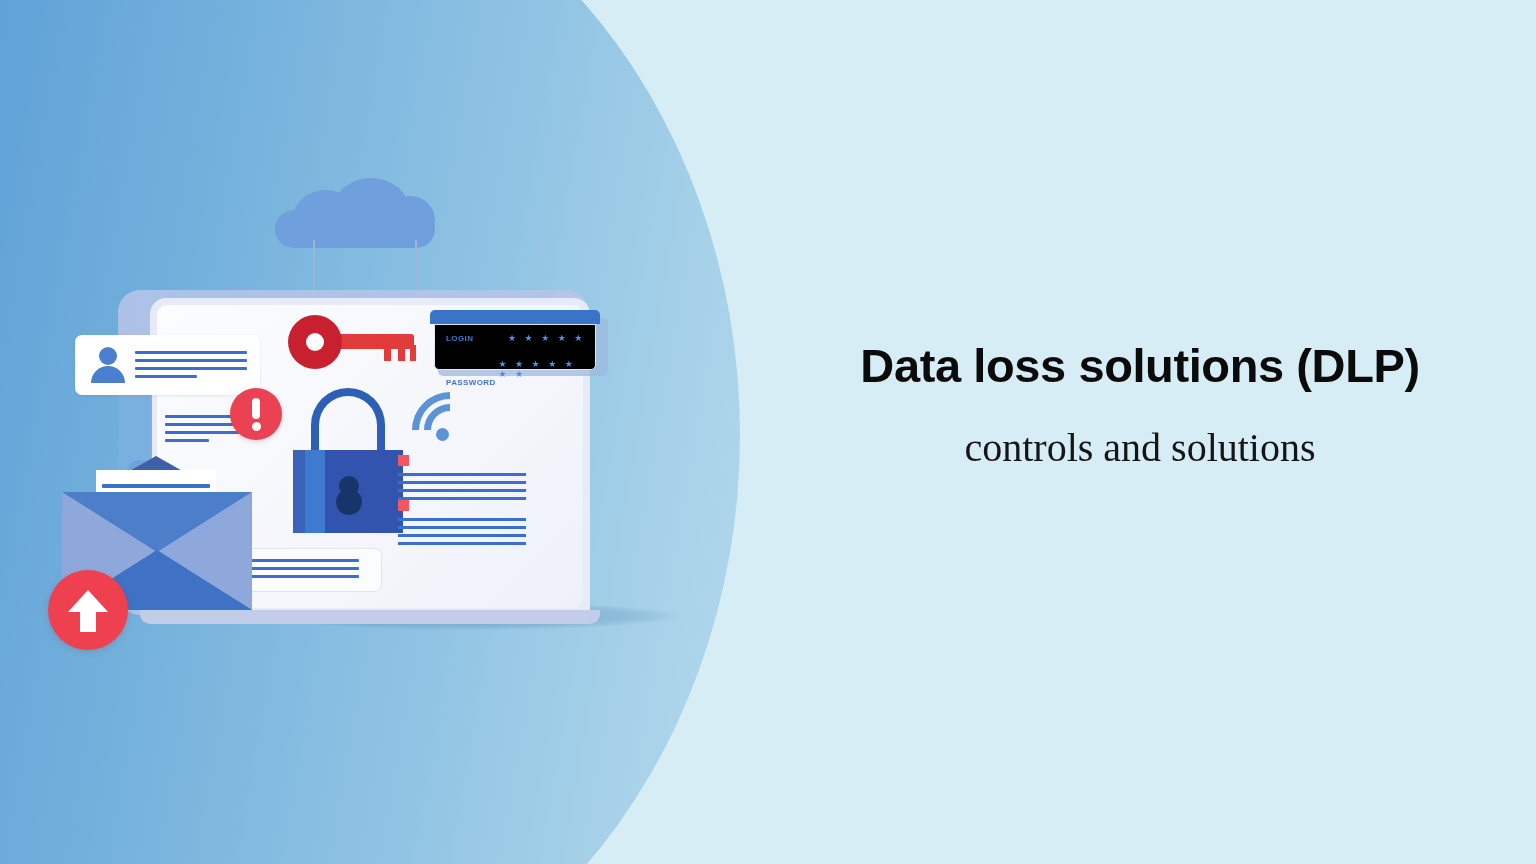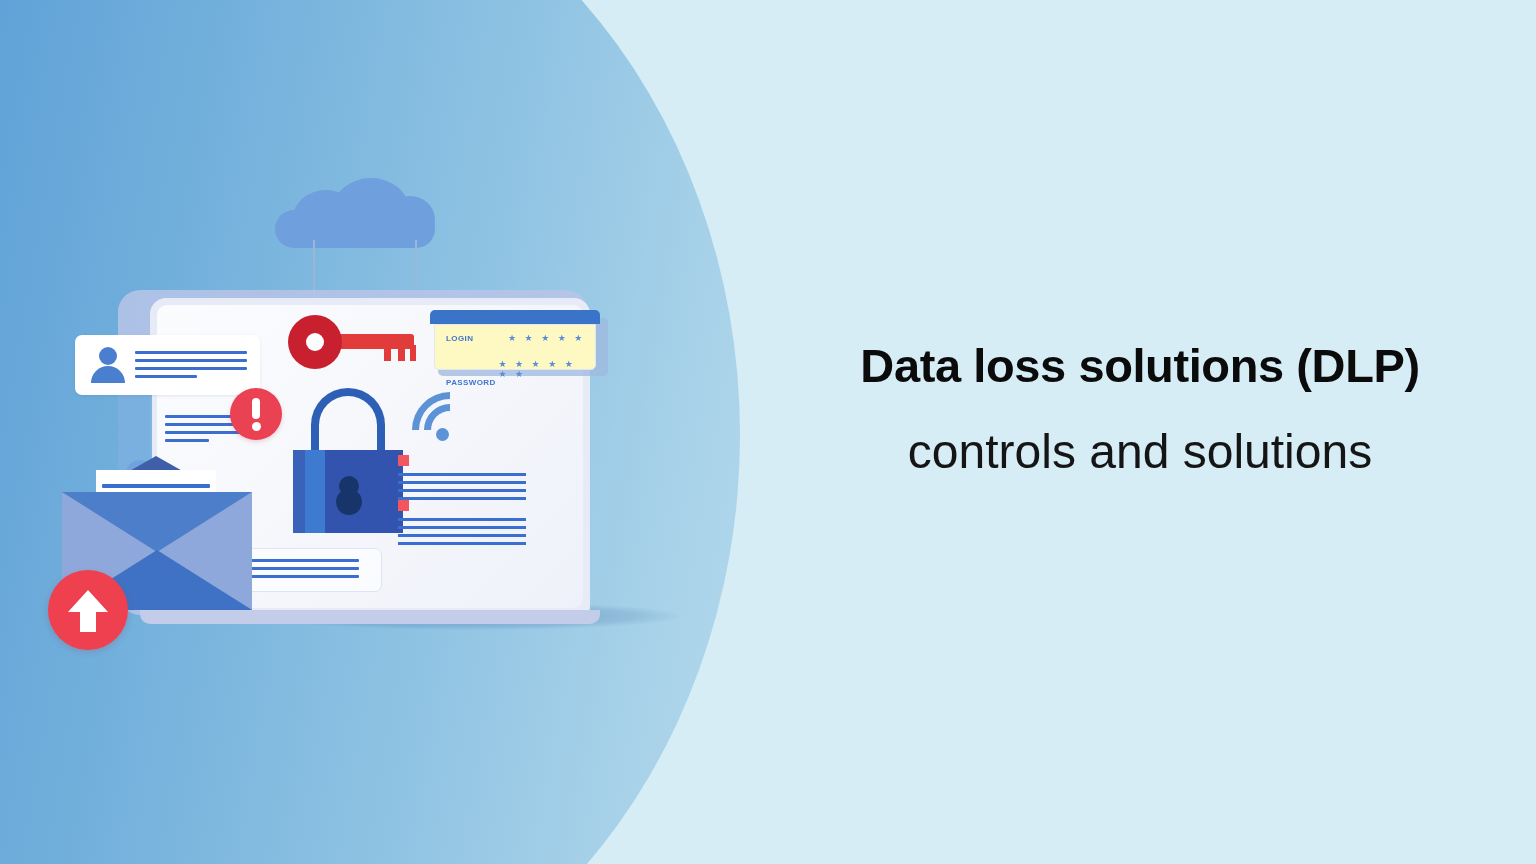--- a/index.html
+++ b/index.html
@@ -20,22 +20,22 @@
     background:linear-gradient(100deg,#4f96d2 0%,#5a9dd6 22%,#74b1dc 48%,#8fc3e3 70%,#a8d2e9 88%,#b6d9ec 100%);
   }
 
   
   .text-block{position:absolute;left:760px;top:340px;width:760px;text-align:center;}
   .title{
     font-size:47px;font-weight:bold;color:#0b0b0b;
     letter-spacing:-0.4px;line-height:1.1;margin:0;white-space:nowrap;
   }
   .subtitle{
-    font-size:48px;font-weight:400;color:#151515;
-    margin:34px 0 0 0;line-height:1.1;white-space:nowrap;
+    font-size:40px;font-weight:400;color:#151515;
+    margin:34px 0 0 0;line-height:1.1;white-space:nowrap;font-family:Liberation Serif, serif;
   }
 
   
   .illus{position:absolute;left:40px;top:170px;width:640px;height:520px;}
 
   
   .laptop-shadow{
     position:absolute;left:225px;top:432px;width:415px;height:28px;
     background:radial-gradient(ellipse at center, rgba(60,110,160,.42) 0%, rgba(60,110,160,.18) 55%, rgba(60,110,160,0) 72%);
     border-radius:50%;
@@ -155,21 +155,21 @@
   .red-sq{width:11px;height:11px;background:#f2565e;margin-bottom:7px;}
   .doc-ln{height:3px;background:#3a6fd0;margin-bottom:5px;}
 
   
   .login-shadow{
     position:absolute;left:398px;top:148px;width:170px;height:58px;background:#9db8df;border-radius:5px;opacity:.75;
   }
   .login-panel{position:absolute;left:390px;top:140px;width:170px;height:62px;}
   .login-bar{position:absolute;left:0;top:0;width:170px;height:14px;background:#3a74c8;border-radius:5px 5px 0 0;}
   .login-body{
-    position:absolute;left:4px;top:14px;width:162px;height:46px;background:#fef9c3;
+    position:absolute;left:4px;top:14px;width:162px;height:46px;background:#000000;
     border:1px solid #dfe6f4;border-radius:0 0 5px 5px;box-sizing:border-box;
   }
   .login-row{position:absolute;display:flex;align-items:center;}
   .login-lbl{font-size:8px;font-weight:bold;color:#4076cc;letter-spacing:.4px;}
   .login-stars{font-size:9px;color:#5b8cd6;letter-spacing:3px;}
 
   
   .notice{
     position:absolute;left:145px;top:378px;width:195px;height:42px;
     background:#fbfcff;border:1px solid #dde4f3;border-radius:7px;

